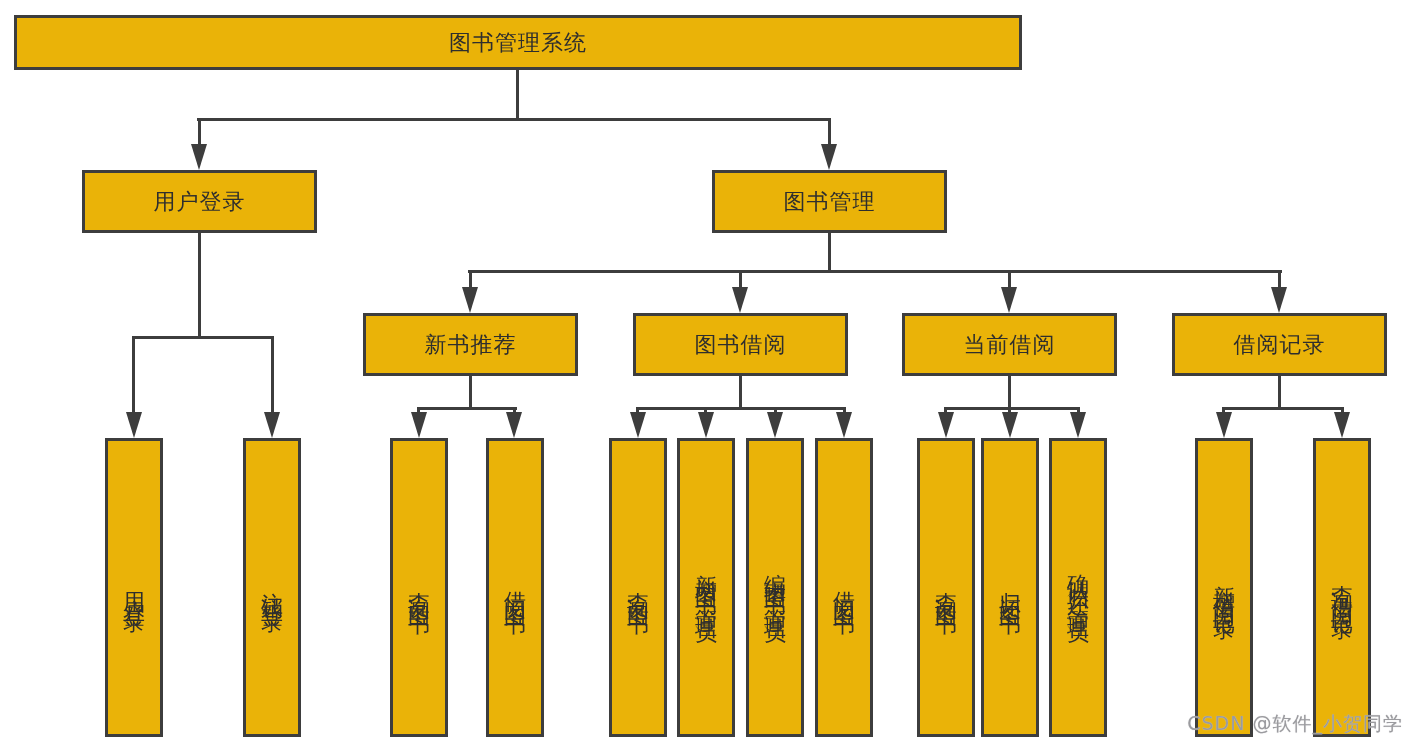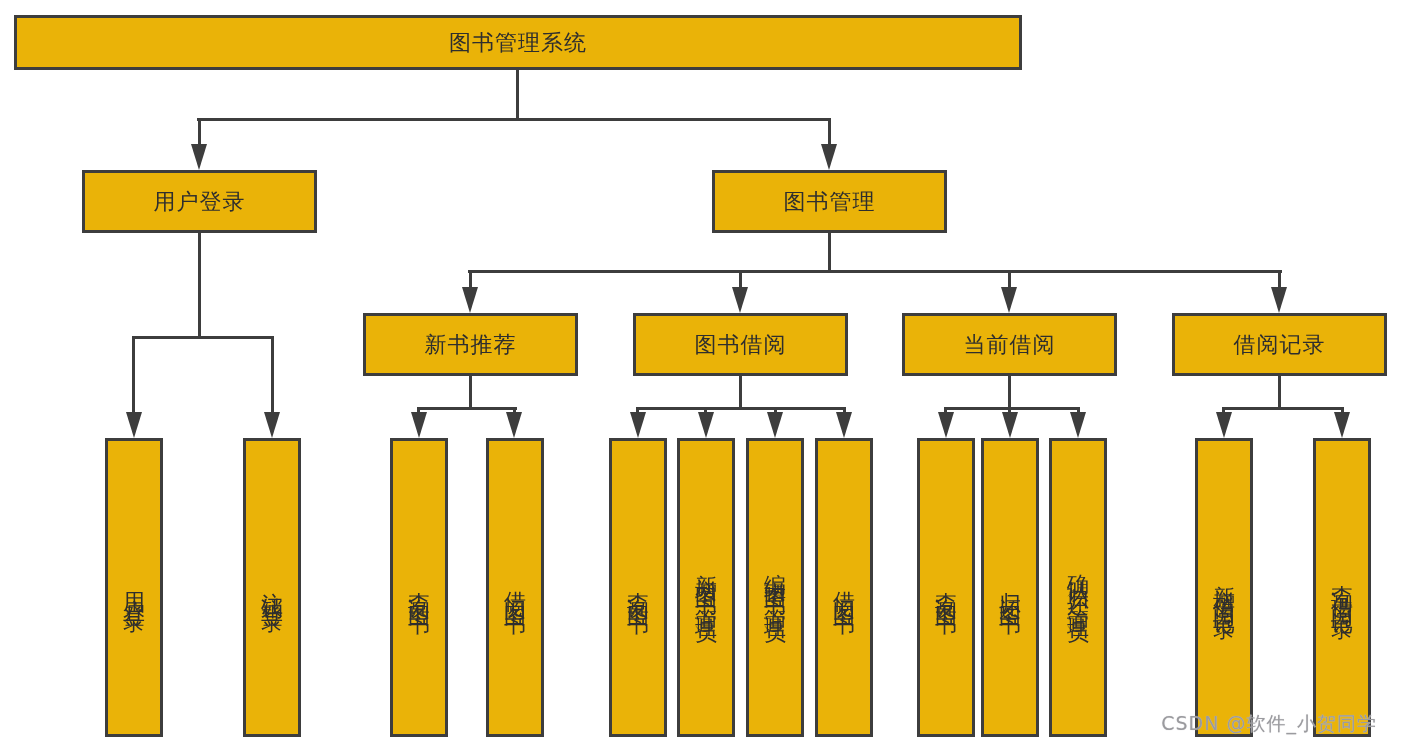--- a/index.html
+++ b/index.html
@@ -42,21 +42,21 @@
   .arrow {
     position: absolute;
     width: 0; height: 0;
     border-left: 8px solid transparent;
     border-right: 8px solid transparent;
     border-top: 26px solid #3d3d3d;
   }
   
   .watermark {
     position: absolute;
-    right: 28px;
+    right: 2px;
     top: 711px;
     font-size: 19px;
     letter-spacing: 1px;
     color: #9b9b9f;
     text-shadow: 0 0 1px #c9c9cc;
     z-index: 5;
     white-space: nowrap;
   }
 </style>
 </head>

